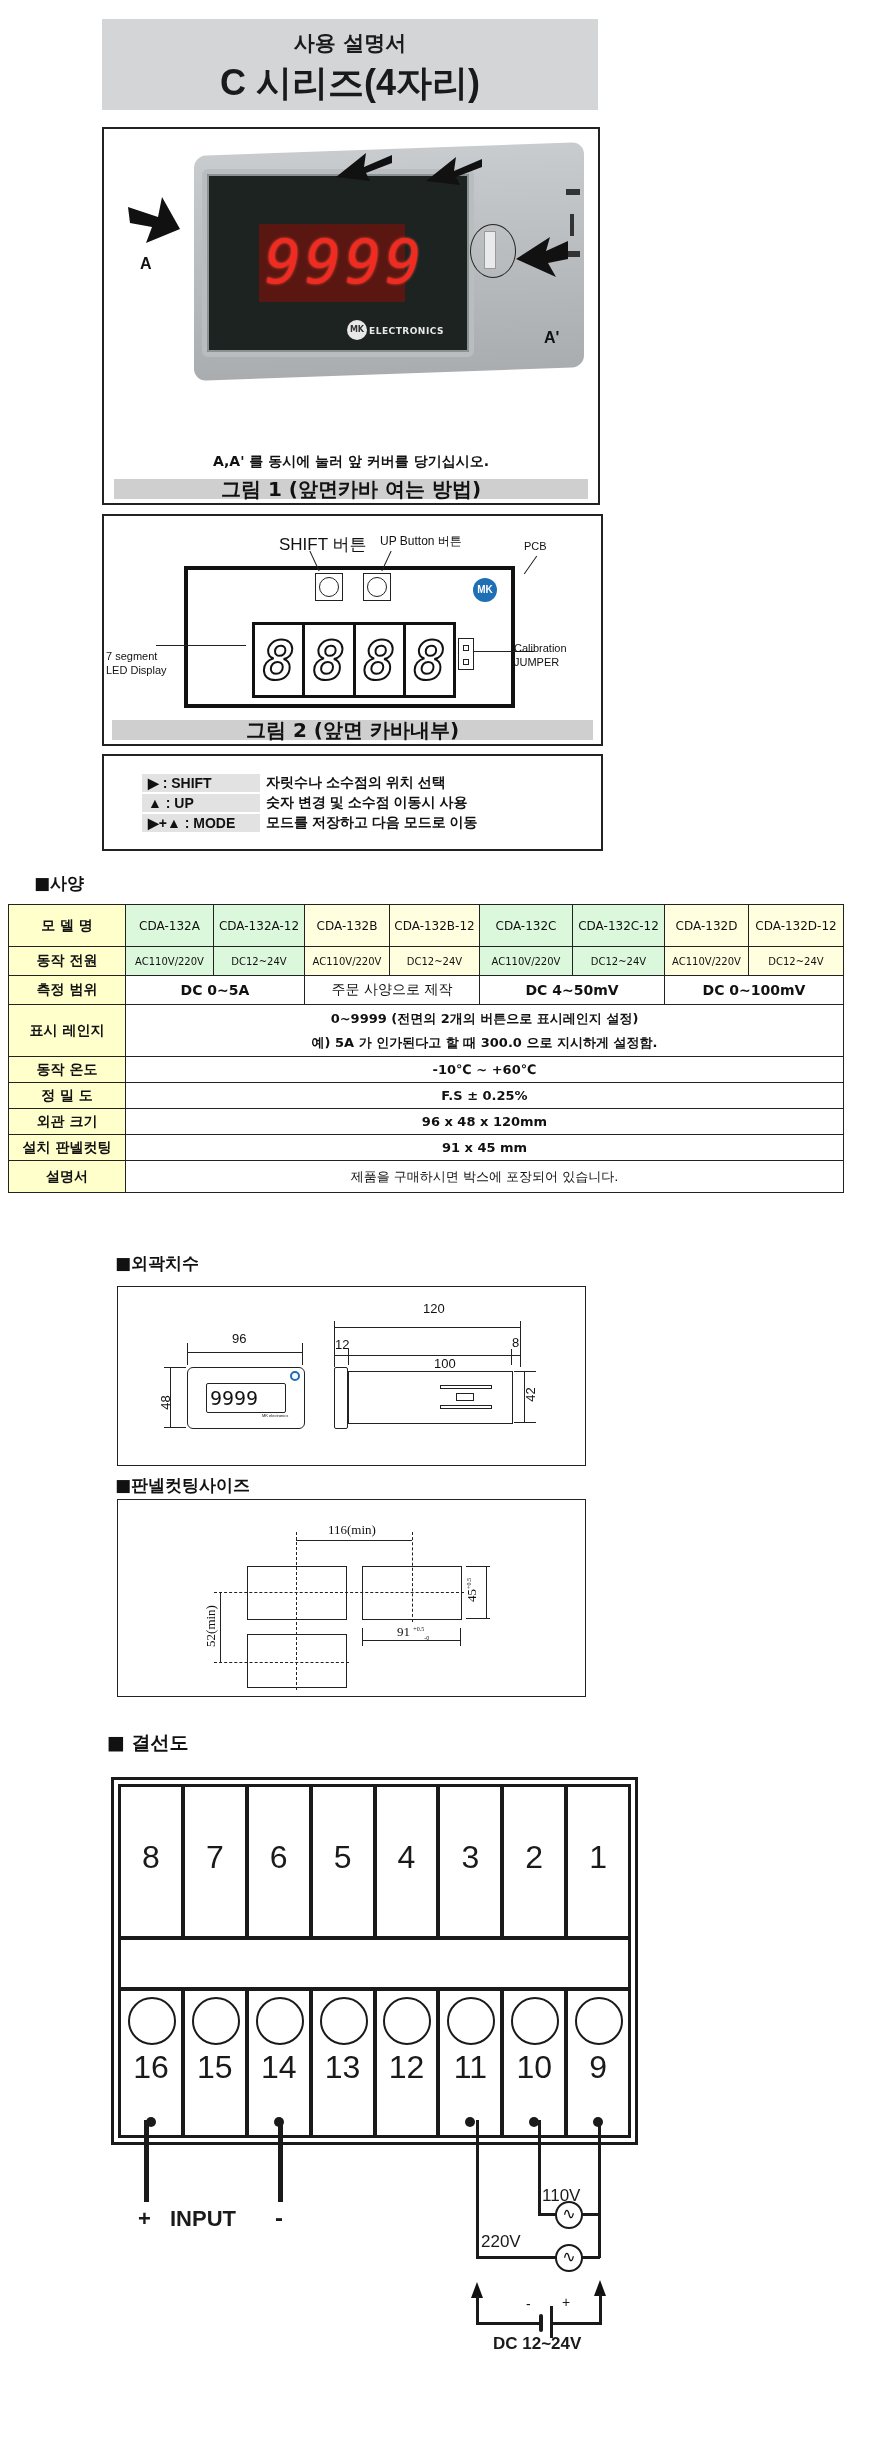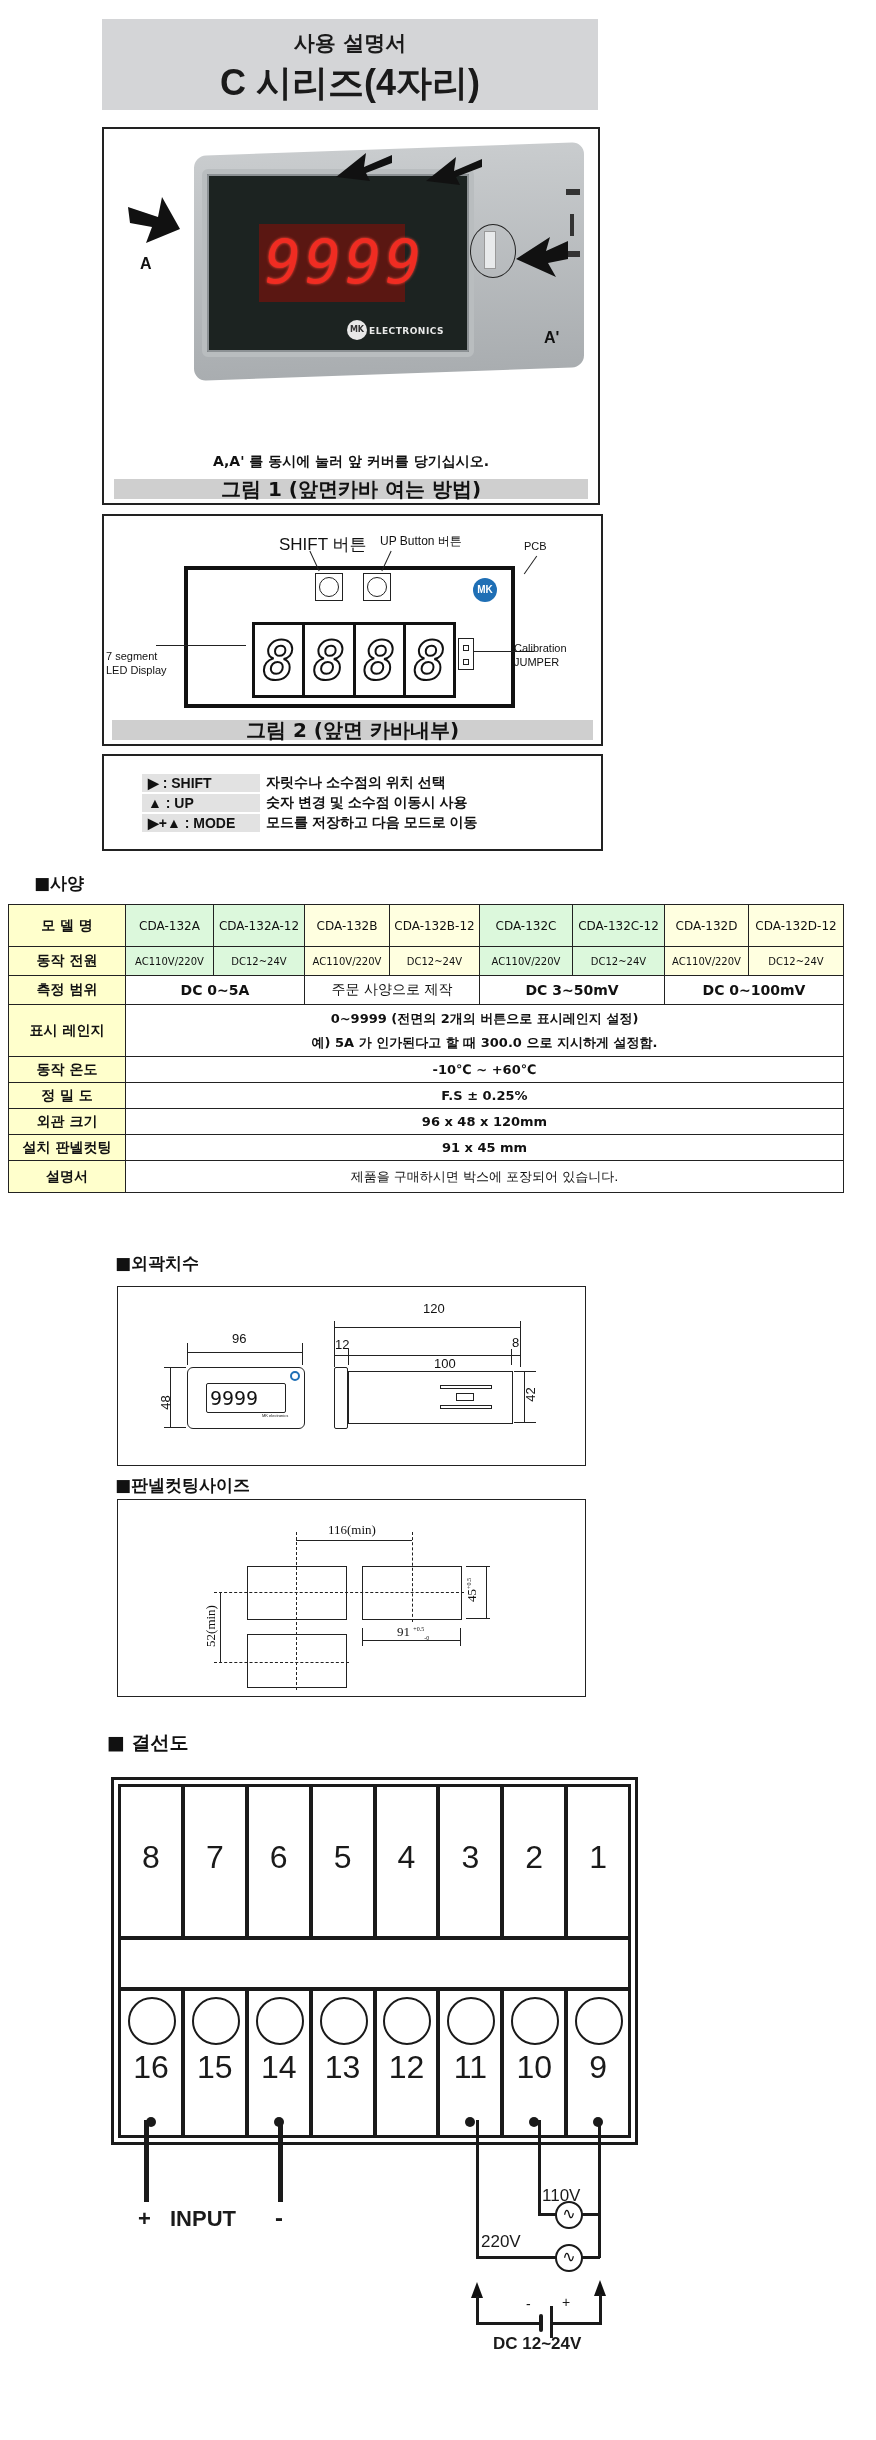--- a/index.html
+++ b/index.html
@@ -190,21 +190,21 @@
     <td class="y sm">DC12~24V</td>
     <td class="g sm">AC110V/220V</td>
     <td class="g sm">DC12~24V</td>
     <td class="y sm">AC110V/220V</td>
     <td class="y sm">DC12~24V</td>
   </tr>
   <tr style="height:29px">
     <td class="lbl">측정 범위</td>
     <td class="w big" colspan="2">DC 0~5A</td>
     <td class="w big" colspan="2" style="font-weight:normal;">주문 사양으로 제작</td>
-    <td class="w big" colspan="2">DC 3~50mV</td>
+    <td class="w big" colspan="2">DC 4~50mV</td>
     <td class="w big" colspan="2">DC 0~100mV</td>
   </tr>
   <tr style="height:52px">
     <td class="lbl">표시 레인지</td>
     <td class="w" colspan="8" style="font-size:13px;font-weight:bold;line-height:24px;margin-left:19px;">
       <div>0~9999 (전면의 2개의 버튼으로 표시레인지 설정)</div>
       <div>예) 5A 가 인가된다고 할 때 300.0 으로 지시하게 설정함.</div>
     </td>
   </tr>
   <tr style="height:26px">

